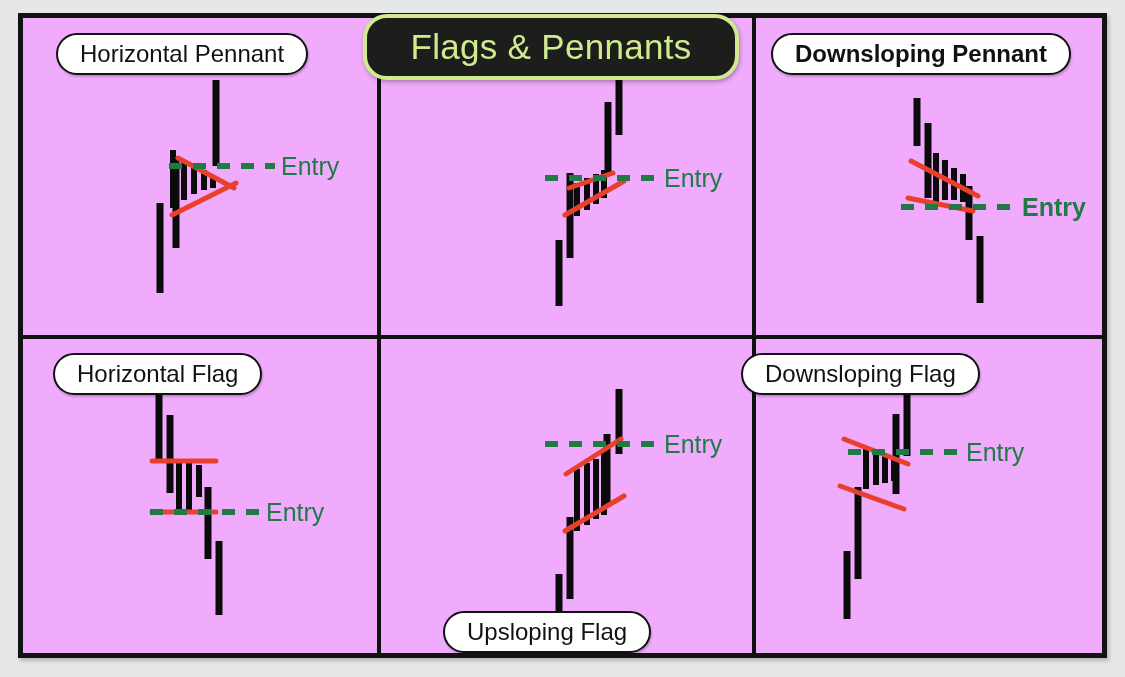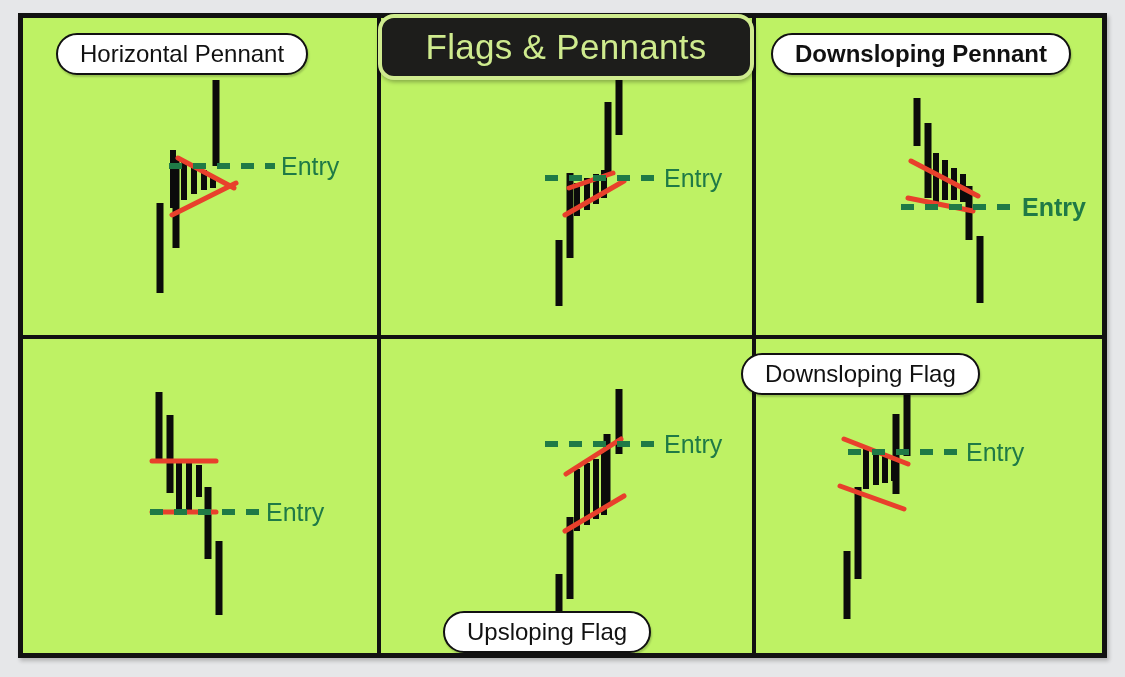--- a/index.html
+++ b/index.html
@@ -10,21 +10,21 @@
     font-family:"Liberation Sans","DejaVu Sans",sans-serif;
     overflow:hidden;
   }
   #root{position:relative;width:1125px;height:677px;}
 
   
   .board{
     position:absolute;
     left:18px;top:13px;
     width:1089px;height:645px;
-    background:#bef264;
+    background:#f0abfc;
     border:5px solid #121212;
     box-sizing:border-box;
     box-shadow:2px 3px 4px rgba(0,0,0,.22);
   }
 
   
   .divider-v{position:absolute;top:0;bottom:0;width:4px;background:#111;}
   .divider-h{position:absolute;left:0;right:0;height:4px;background:#111;}
 
   
@@ -41,25 +41,25 @@
     color:#111;
     white-space:nowrap;
     text-align:center;
     box-shadow:1px 2px 2px rgba(0,0,0,.2);
     z-index:5;
   }
 
   
   .title-badge{
     position:absolute;
-    left:378px;top:14px;
+    left:363px;top:14px;
     width:368px;height:58px;
     background:#1d1d1b;
     border:4px solid #cfeb8e;
-    border-radius:16px;
+    border-radius:24px;
     display:flex;align-items:center;justify-content:center;
     color:#cfeb8e;
     font-size:35px;
     letter-spacing:.3px;
     z-index:30;
     box-shadow:1px 2px 4px rgba(0,0,0,.3);
   }
 
   
   .entry-label{
@@ -137,20 +137,21 @@
         <line class="bar-thin" x1="198" y1="150" x2="198" y2="182"></line>
         <line class="bar-thin" x1="207" y1="156" x2="207" y2="184"></line>
         <line class="tl" x1="155" y1="143" x2="222" y2="178"></line>
         <line class="tl" x1="152" y1="180" x2="217" y2="193"></line>
         <line class="entry-line" x1="145" y1="189" x2="260" y2="189"></line>
       </svg>
       <div class="entry-label" style="left:266px;top:175px;">Entry</div>
     </div>
 
     <div class="panel" style="left:0;top:321px;width:354px;height:314px;">
+      <div class="pill" style="left:30px;top:14px;">Horizontal Flag</div>
       <svg width="354" height="314">
         <line class="bar" x1="136" y1="53" x2="136" y2="124"></line>
         <line class="bar" x1="147" y1="76" x2="147" y2="154"></line>
         <line class="bar" x1="185" y1="148" x2="185" y2="220"></line>
         <line class="bar" x1="196" y1="202" x2="196" y2="276"></line>
         <line class="bar-thin" x1="156" y1="124" x2="156" y2="172"></line>
         <line class="bar-thin" x1="166" y1="124" x2="166" y2="172"></line>
         <line class="bar-thin" x1="176" y1="126" x2="176" y2="158"></line>
         <line class="tl" x1="129" y1="122" x2="193" y2="122"></line>
         <line class="tl" x1="129" y1="173" x2="193" y2="173"></line>

